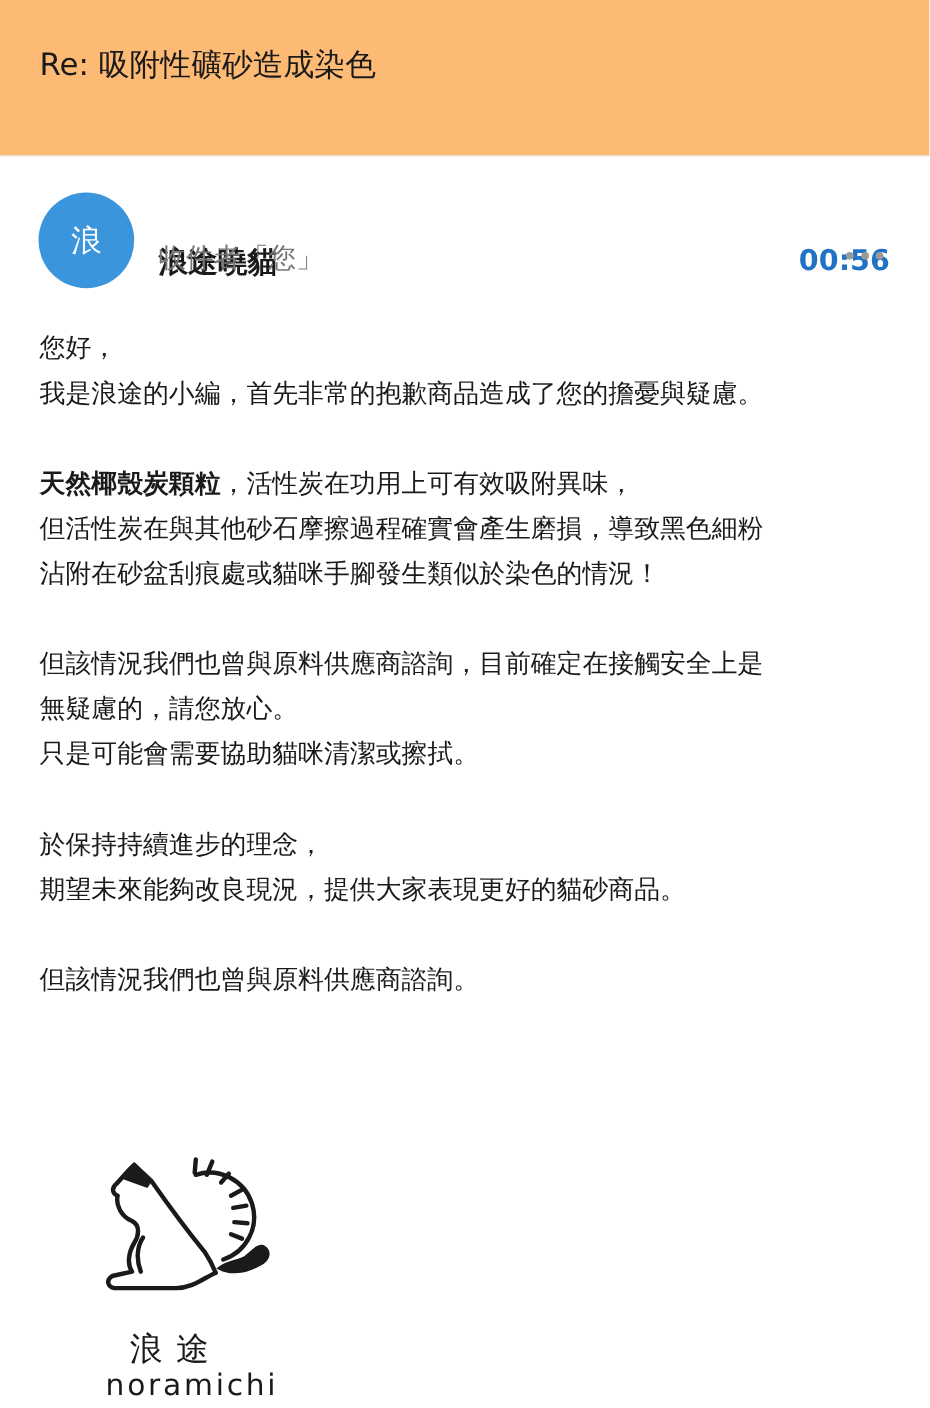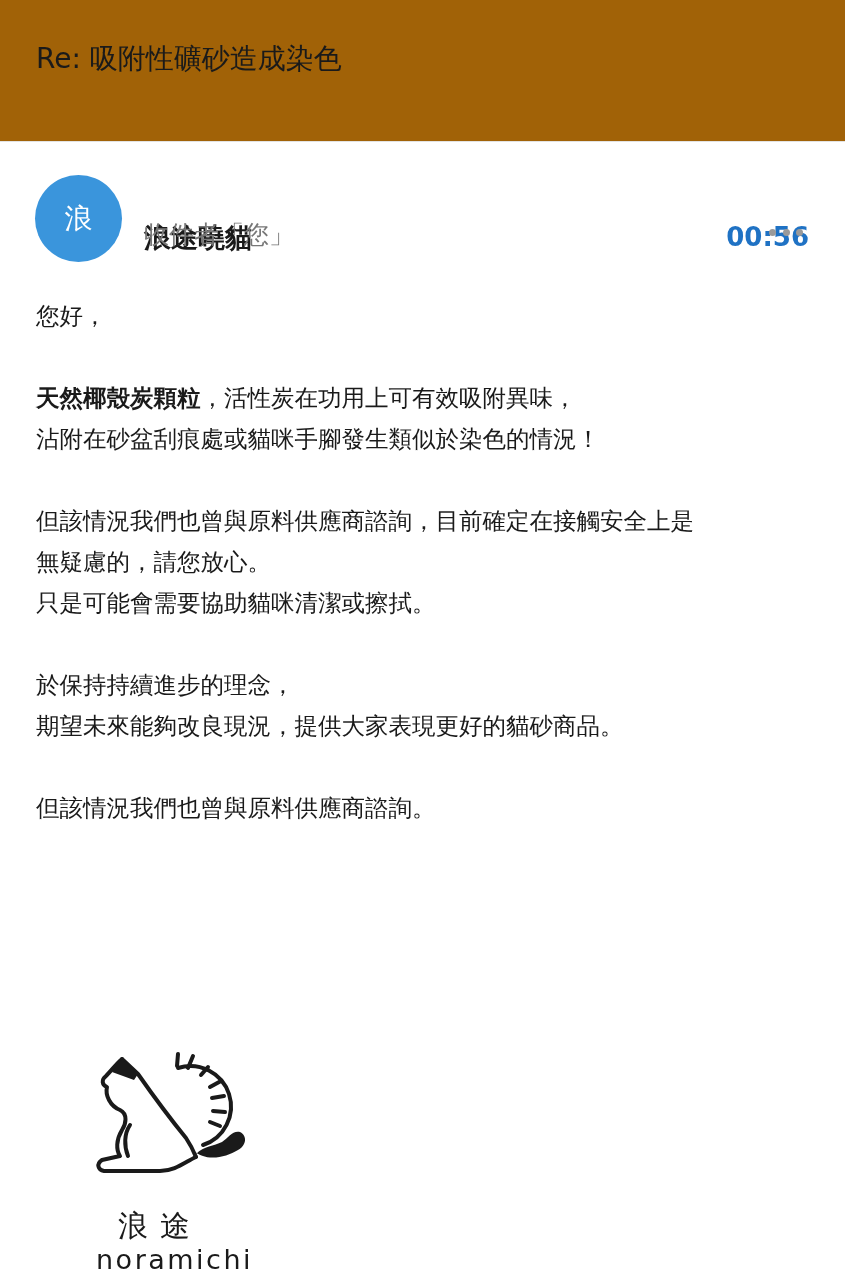--- a/index.html
+++ b/index.html
@@ -1,20 +1,20 @@
 <!DOCTYPE html>
 <html><head>
 <meta charset="utf-8">
 <style>
   * { box-sizing: border-box; margin: 0; padding: 0; }
   html, body { width: 845px; height: 1280px; background: #ffffff; overflow: hidden; }
   body { font-family: "DejaVu Sans", "Liberation Sans", sans-serif; color: #1a1a1a; position: relative; }
   .subject-bar {
     position: absolute; left: 0; top: 0; width: 845px; height: 142px;
-    background: #a16207; border-bottom: 1px solid #e3e3e3;
+    background: #fdba74; border-bottom: 1px solid #e3e3e3;
   }
   .subject {
     position: absolute; left: 36px; top: 40px; font-size: 28px; font-weight: 500; color: #1a1a1a;
   }
   .avatar {
     position: absolute; left: 35px; top: 175px; width: 87px; height: 87px; border-radius: 50%;
     background: #3a95dc; color: #fff; font-size: 28px; display: flex; align-items: center; justify-content: center;
   }
   .sender-name { position: absolute; left: 144px; top: 176px; font-size: 27px; font-weight: bold; color: #1a1a1a; margin-top: 44px; }
   .recipient { position: absolute; left: 144px; top: 218px; font-size: 25px; color: #777777; }
@@ -41,22 +41,24 @@
 <div class="recipient">收件者「您」</div>
 <div class="time">00:56</div>
 <div class="more">
     <span></span>
     <span></span>
     <span></span>
   </div>
 
 <div class="body-text">
   <div class="line">您好，</div>
+  <div class="line">我是浪途的小編，首先非常的抱歉商品造成了您的擔憂與疑慮。</div>
   <div class="gap"></div>
   <div class="line"><span class="bold">天然椰殼炭顆粒</span><span>，活性炭在功用上可有效吸附異味，</span></div>
+  <div class="line">但活性炭在與其他砂石摩擦過程確實會產生磨損，導致黑色細粉</div>
   <div class="line">沾附在砂盆刮痕處或貓咪手腳發生類似於染色的情況！</div>
   <div class="gap"></div>
   <div class="line">但該情況我們也曾與原料供應商諮詢，目前確定在接觸安全上是</div>
   <div class="line">無疑慮的，請您放心。</div>
   <div class="line">只是可能會需要協助貓咪清潔或擦拭。</div>
   <div class="gap"></div>
   <div class="line">於保持持續進步的理念，</div>
   <div class="line">期望未來能夠改良現況，提供大家表現更好的貓砂商品。</div>
   <div class="gap"></div>
   <div class="line">但該情況我們也曾與原料供應商諮詢。</div>

